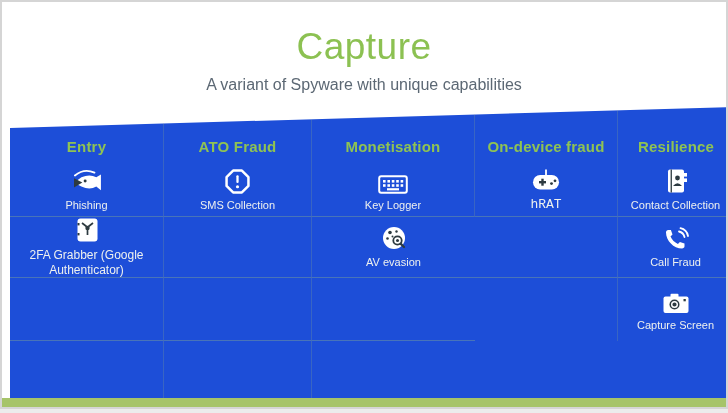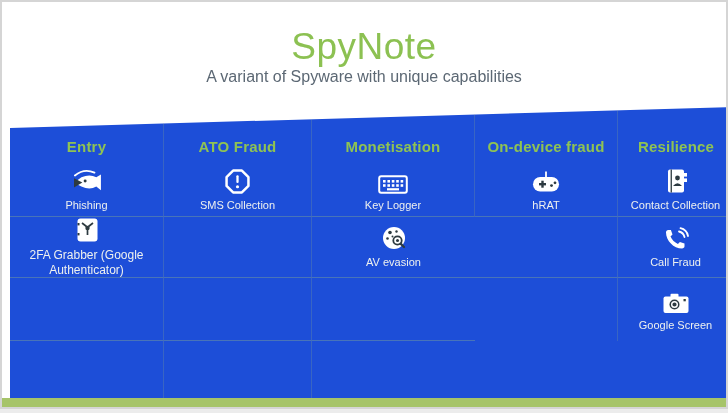--- a/index.html
+++ b/index.html
@@ -3,49 +3,49 @@
 <meta charset="utf-8">
 <style>
   * { margin:0; padding:0; box-sizing:border-box; }
   body { font-family:"Liberation Sans", sans-serif; background:#ececec; }
   .screen { position:relative; width:728px; height:413px; background:#ececec; overflow:hidden; }
   .slide { position:absolute; top:0; left:0; width:728px; height:409px;
            border:2px solid #d5d5d5; background:#ffffff; overflow:hidden; }
 
   
   .title { margin-top:24px; text-align:center; font-size:37px; color:#8cc152; letter-spacing:0.5px; }
-  .subtitle { margin-top:0; text-align:center; font-size:16px; color:#5c6874; }
+  .subtitle { margin-top:8px; text-align:center; font-size:16px; color:#5c6874; }
 
   
   .table-wrap { position:absolute; top:105px; left:8px; width:724px; height:291px;
                 background:#1d4ed8;
                 clip-path:polygon(0 21px, 100% 0, 100% 100%, 0 100%); }
   .grid { display:grid; width:100%; height:100%;
           grid-template-columns:154px 148px 163px 143px 116px;
           grid-template-rows:56px 54px 61px 63px 57px; }
   .cell { display:flex; flex-direction:column; align-items:center; justify-content:center; gap:5px; }
   .cell.head { justify-content:flex-end; padding-bottom:8px; }
   .vr { border-right:1px solid rgba(160,185,125,0.22); }
   .hb { border-bottom:1px solid rgba(166,196,120,0.32); }
   .hdr { font-size:15px; color:#8fc353; font-weight:700; letter-spacing:0.2px; }
   .lbl { font-size:11px; color:#eef1ef; text-align:center; line-height:1.25; }
   .lbl.xs { font-size:12px; }
-  .lbl.tiny { font-size:11px; }
+  .lbl.tiny { font-size:13px;font-family:Liberation Mono, monospace; }
   .ic { height:27px; display:flex; align-items:flex-end; justify-content:center; }
 
   
   .bar { position:absolute; left:0; top:396px; width:724px; height:9px; background:#a6c469; }
 </style>
 </head>
 <body>
 
 <div class="screen">
   <div class="slide">
 
-    <div class="title">SpyNote</div>
+    <div class="title">Capture</div>
     <div class="subtitle">A variant of Spyware with unique capabilities</div>
 
     <div class="table-wrap">
       <div class="grid">
 
         <div class="cell head vr">
           <span class="hdr">Entry</span>
         </div>
         <div class="cell head vr">
           <span class="hdr">ATO Fraud</span>
@@ -176,21 +176,21 @@
         <div class="cell vr">
           <span class="ic">
             <svg width="28" height="21" viewBox="0 0 28 21">
               <rect x="8.5" y="0.8" width="8" height="5" rx="1" fill="#fff"></rect>
               <rect x="1.5" y="3.5" width="25" height="16.5" rx="2" fill="#fff"></rect>
               <circle cx="12.5" cy="11.5" r="5" fill="#2d3a40"></circle>
               <circle cx="12.5" cy="11.5" r="2.8" fill="none" stroke="#fff" stroke-width="1.4"></circle>
               <rect x="21.5" y="6" width="2.3" height="2.3" fill="#2d3a40"></rect>
             </svg>
           </span>
-          <span class="lbl">Google Screen</span>
+          <span class="lbl">Capture Screen</span>
         </div>
         <div class="cell vr"></div>
         <div class="cell vr"></div>
         <div class="cell"></div>
 
       </div>
 
     </div>
 
     <div class="bar"></div>

